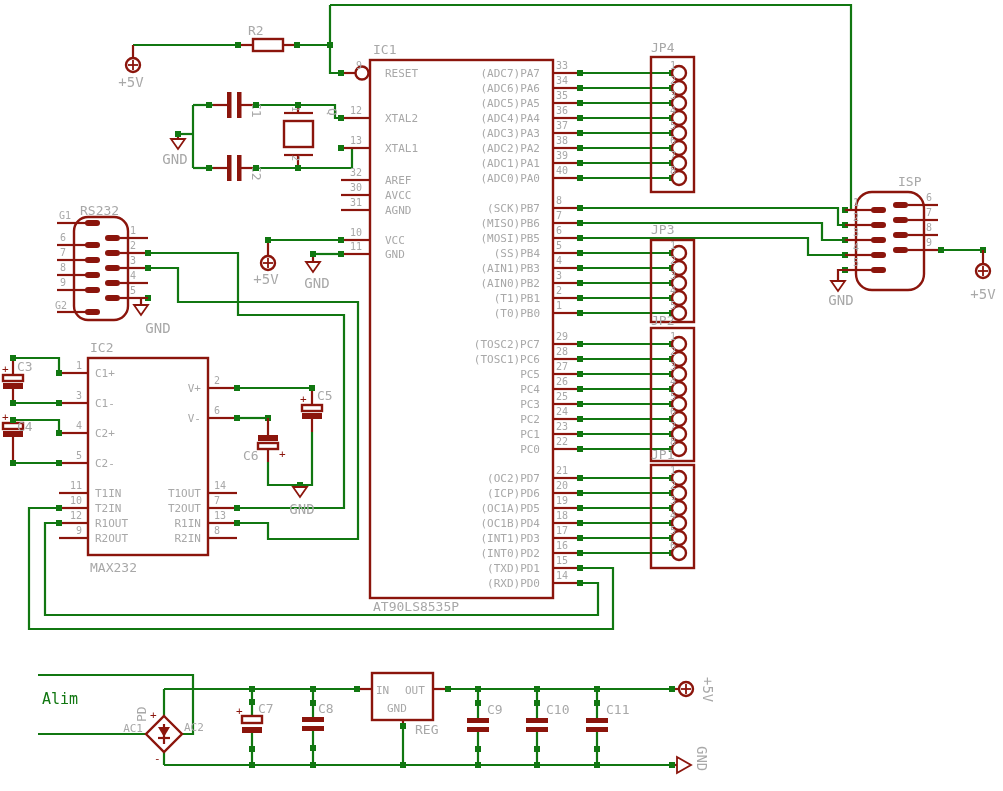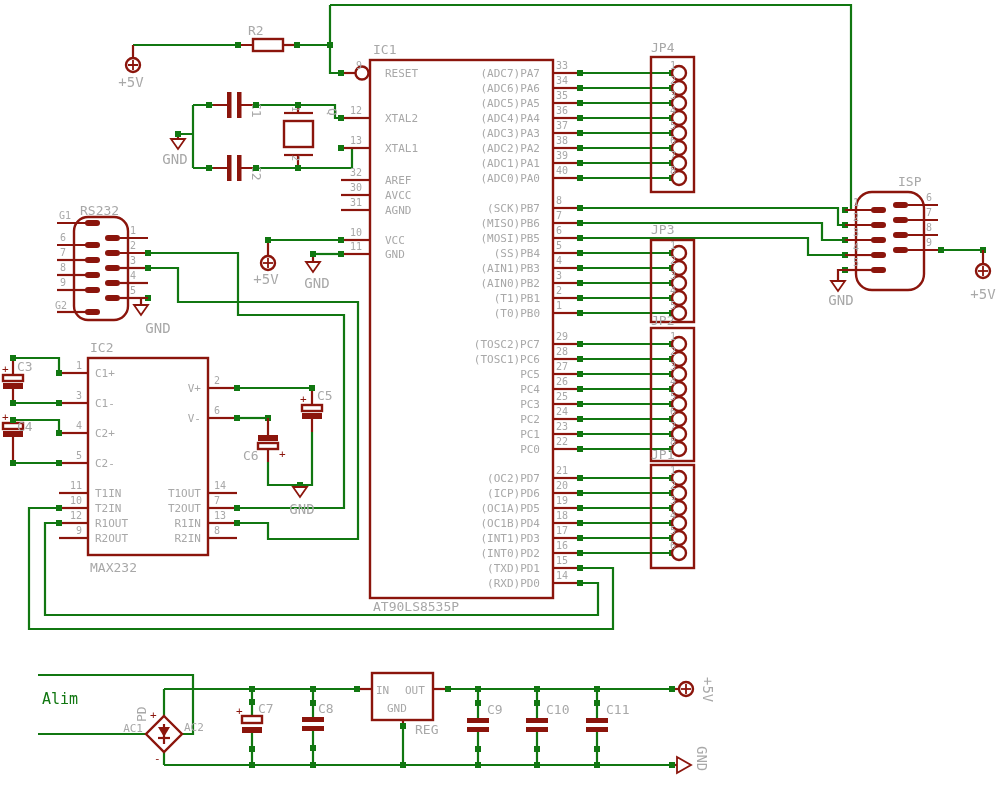--- a/index.html
+++ b/index.html
@@ -1,19 +1,19 @@
 <!DOCTYPE html>
 <html style="--wire: #117711; --symbol: #8b150c; --label: #a8a8a8; --net: #117711;"><head>
 <meta charset="utf-8">
 <style>
   :root{
     --wire:#117711; --symbol:#8b150c; --label:#a8a8a8; --net:#117711; --bg:#ffffff;
   }
   html,body{margin:0;padding:0;background:var(--bg);}
-  .stage{position:relative;width:1003px;height:791px;background:var(--bg);overflow:hidden;border-radius:11px;}
+  .stage{position:relative;width:1003px;height:791px;background:var(--bg);overflow:hidden;}
   svg text{font-family:"DejaVu Sans Mono","Liberation Mono",monospace;fill:var(--label);}
   .w{stroke:var(--wire);stroke-width:2.2;fill:none;}
   .p{stroke:var(--symbol);stroke-width:2.2;fill:none;}
   .sym{stroke:var(--symbol);stroke-width:2.4;fill:#fff;}
   .symt{stroke:var(--symbol);stroke-width:2.4;fill:none;}
   .thin{stroke:var(--symbol);stroke-width:1.8;fill:none;}
   .fillm{fill:var(--symbol);stroke:none;}
   .dot{fill:var(--wire);stroke:none;}
   .num{font-size:10px;}
   .pname{font-size:11px;}

